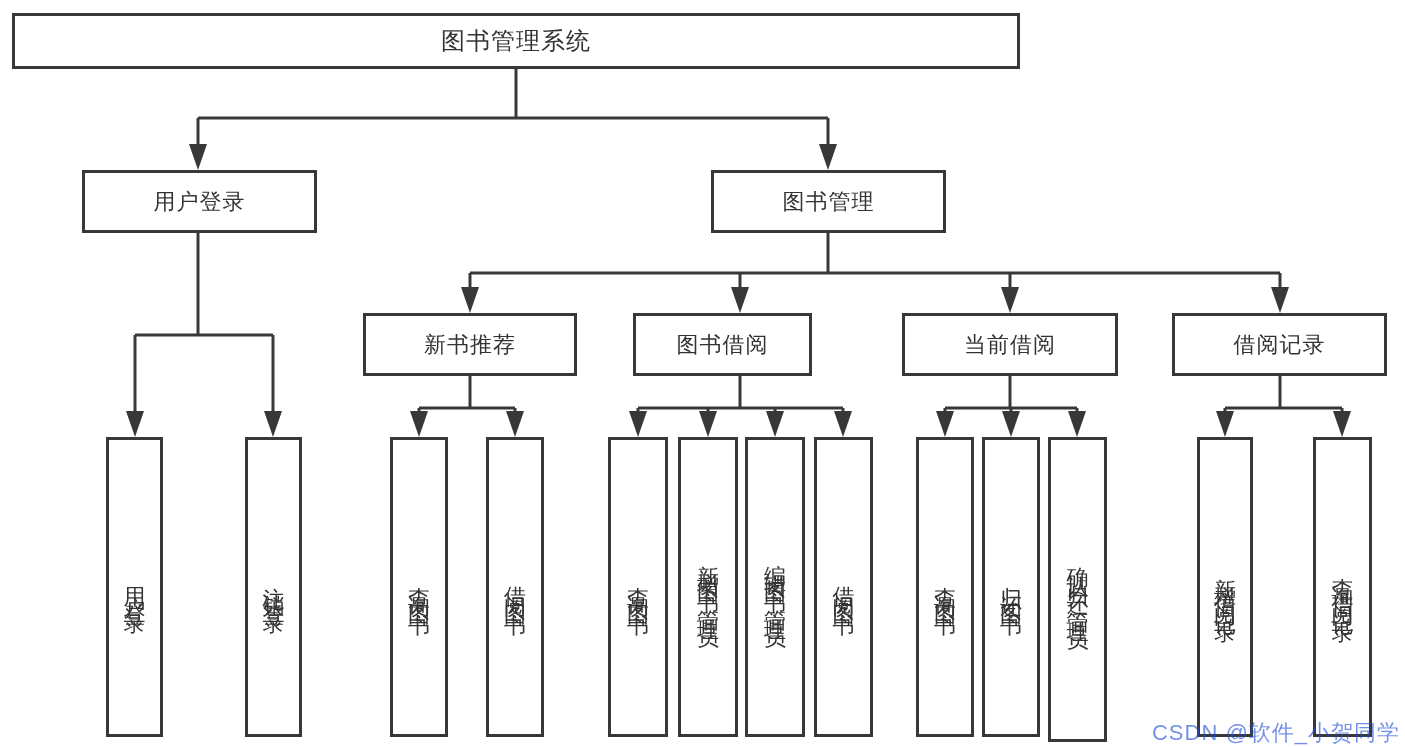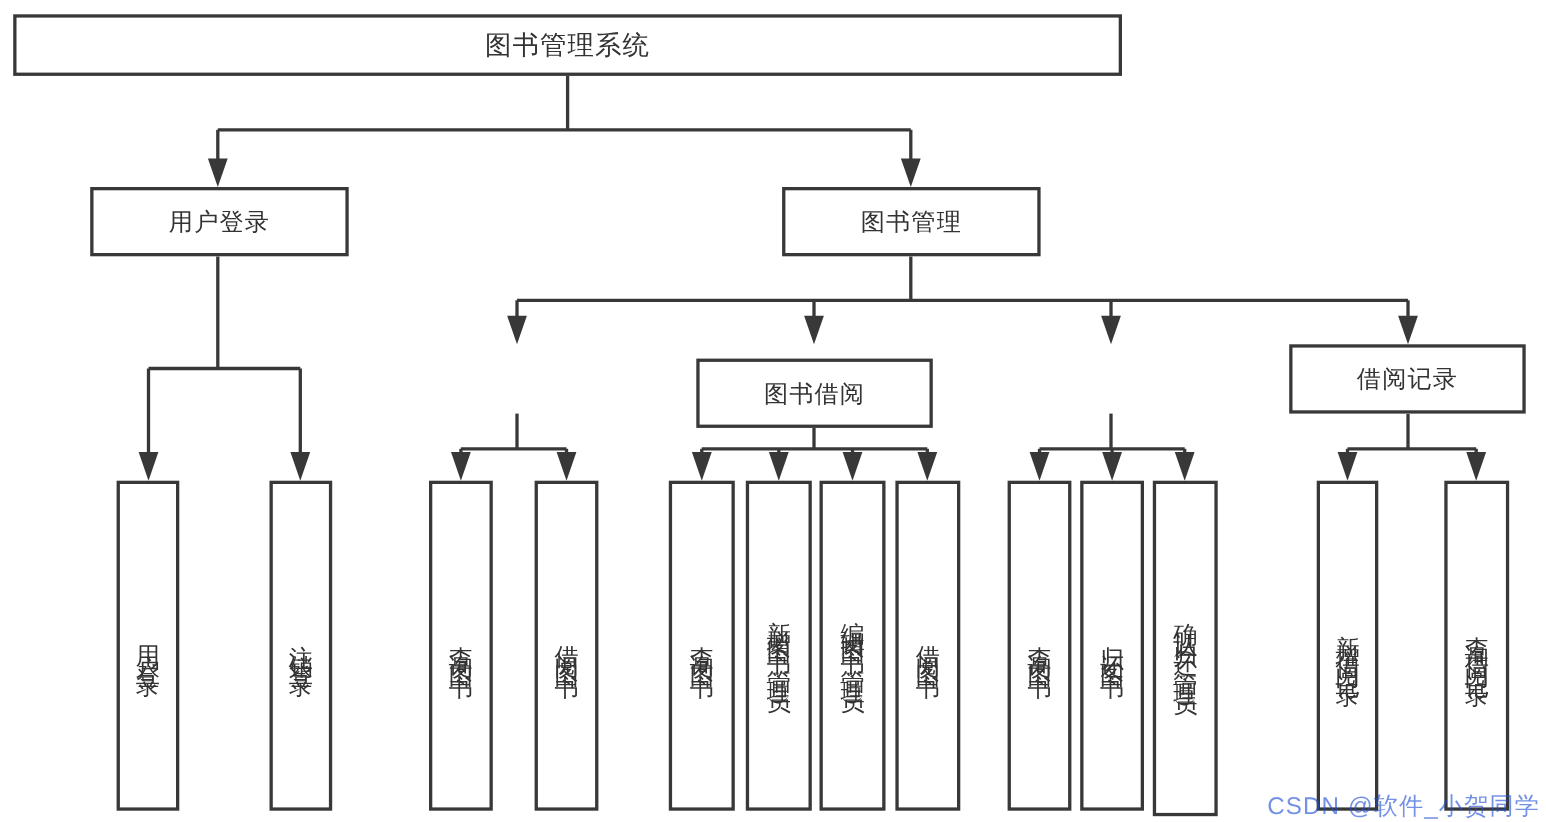--- a/index.html
+++ b/index.html
@@ -116,22 +116,28 @@
     <span>图书管理系统</span>
   </div>
 
   <div class="node hnode" style="left:82px;top:170px;width:235px;height:63px;">
     <span>用户登录</span>
   </div>
   <div class="node hnode" style="left:711px;top:170px;width:235px;height:63px;text-align:right;">
     <span>图书管理</span>
   </div>
 
-  <div class="node hnode" style="left:633px;top:313px;width:215px;height:63px;margin-top:13px;">
+  <div class="node hnode" style="left:363px;top:313px;width:214px;height:63px;">
+    <span>新书推荐</span>
+  </div>
+  <div class="node hnode" style="left:633px;top:313px;width:179px;height:63px;">
     <span>图书借阅</span>
+  </div>
+  <div class="node hnode" style="left:902px;top:313px;width:216px;height:63px;">
+    <span>当前借阅</span>
   </div>
   <div class="node hnode" style="left:1172px;top:313px;width:215px;height:63px;">
     <span>借阅记录</span>
   </div>
 
   <div class="node vnode" style="left:106px;top:437px;width:57px;height:300px;">
     <span>用户登录</span>
   </div>
   <div class="node vnode" style="left:245px;top:437px;width:57px;height:300px;">
     <span>注销登录</span>

